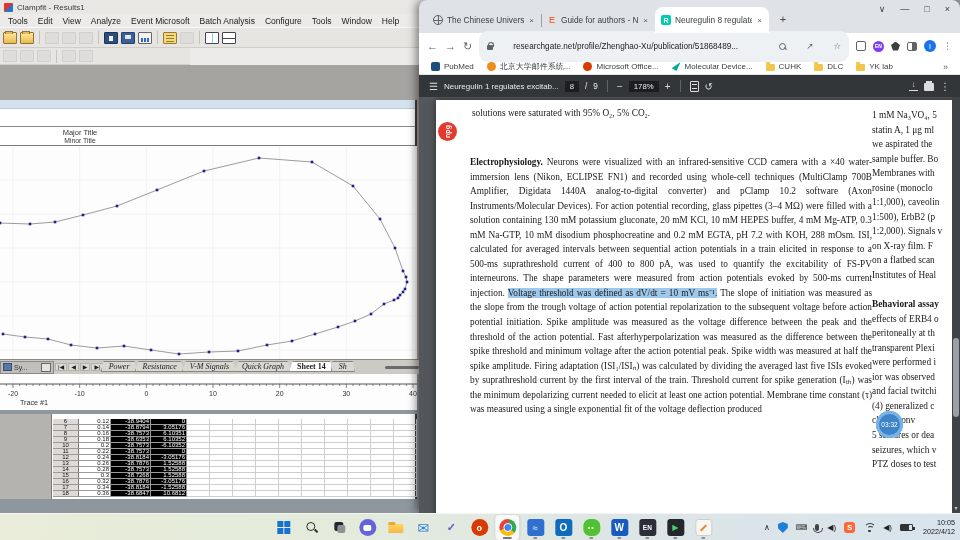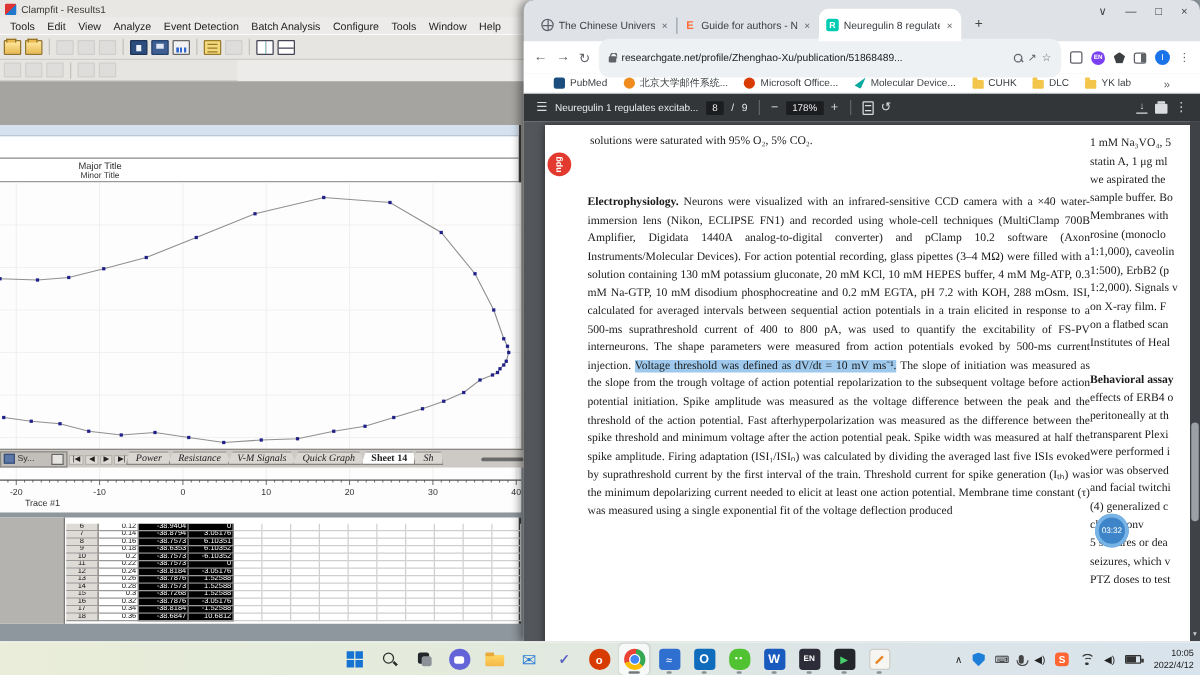--- a/index.html
+++ b/index.html
@@ -74,36 +74,36 @@
   .newtab{width:16px;height:16px;margin:0 0 5px 6px;border-radius:50%;text-align:center;line-height:15px;font-size:11px;color:#444;}
   .fav{width:10px;height:10px;flex:none;display:flex;align-items:center;justify-content:center;font-size:7px;border-radius:2px;}
   .fav-globe{border:1px solid #5f6368;border-radius:50%;position:relative;}
   .fav-globe::before{content:"";position:absolute;left:0;right:0;top:50%;height:1px;background:#5f6368;}
   .fav-globe::after{content:"";position:absolute;left:50%;top:0;bottom:0;width:1px;background:#5f6368;}
   .fav-elsevier{color:#ff6c37;font-weight:bold;font-size:9px;}
   .fav-researchgate{background:#00ccb3;color:#fff;font-weight:bold;}
   #win-controls{position:absolute;right:10px;top:4px;display:flex;gap:15px;font-size:9px;color:#3c4043;align-items:center;}
   #toolbar{height:26px;background:#fff;display:flex;align-items:center;gap:7px;padding:0 8px;}
   .navg{font-size:11px;color:#5f6368;}
-  #omnibox{flex:1;height:31px;background:#eef1f4;border-radius:9px;display:flex;align-items:center;gap:4px;padding:0 8px;font-size:8.2px;color:#202124;min-width:0;}
+  #omnibox{flex:1;height:31px;background:#eef1f4;border-radius:9px;display:flex;align-items:center;gap:20px;padding:0 8px;font-size:8.2px;color:#202124;min-width:0;}
   #omni-url{flex:1;white-space:nowrap;overflow:hidden;}
   .lock{width:6px;height:5px;background:#5f6368;border-radius:1px;position:relative;margin-top:2px;flex:none;}
   .lock::before{content:"";position:absolute;left:1px;top:-3px;width:4px;height:4px;border:1px solid #5f6368;border-bottom:none;border-radius:3px 3px 0 0;}
   .mag{width:7px;height:7px;position:relative;flex:none;}
   .mag::before{content:"";position:absolute;left:0;top:0;width:5px;height:5px;border:1px solid #5f6368;border-radius:50%;}
   .mag::after{content:"";position:absolute;left:5px;top:5px;width:3px;height:1px;background:#5f6368;transform:rotate(45deg);}
   .ob-ic{font-size:8.5px;color:#5f6368;flex:none;}
   #ext-row{display:flex;align-items:center;gap:7px;}
   .x-ext{width:10px;height:10px;border:1px solid #5f6368;border-radius:2px;background:#fff;}
   .x-en{width:11px;height:11px;border-radius:50%;background:#7b3ff2;color:#fff;font-size:5px;font-weight:bold;display:flex;align-items:center;justify-content:center;}
   .x-pin{width:9px;height:9px;background:#3c4043;border-radius:2px;clip-path:polygon(50% 0,100% 38%,78% 100%,22% 100%,0 38%);}
   .x-side{width:10px;height:9px;border:1px solid #5f6368;border-radius:2px;background:linear-gradient(90deg,#fff 0 55%,#5f6368 55%);}
   .x-avatar{width:12px;height:12px;border-radius:50%;background:#1a73e8;color:#fff;font-size:7px;display:flex;align-items:center;justify-content:center;}
   .dots{font-size:9px;color:#5f6368;}
-  #bookmarks{height:16px;background:#fff;border-bottom:1px solid #e1e3e6;display:flex;align-items:center;gap:13px;padding:0 24px;font-size:8px;color:#3c4043;}
+  #bookmarks{height:16px;background:#fff;border-bottom:1px solid #e1e3e6;display:flex;align-items:center;gap:13px;padding:0 12px;font-size:8px;color:#3c4043;}
   .bm{display:flex;align-items:center;gap:4px;white-space:nowrap;}
   .bmi{width:9px;height:9px;border-radius:2px;flex:none;}
   .bmi-pubmed{background:#1b4e7e;}
   .bmi-pku-mail{background:#f08c1e;border-radius:50%;}
   .bmi-office{background:#d83b01;border-radius:50%;}
   .bmi-molecular-devices{background:#0aa9a0;clip-path:polygon(0 70%,100% 0,55% 100%);}
   .bmi-folder{background:#f3c64b;border-radius:1px;position:relative;height:7px;margin-top:1px;}
   .bmi-folder::before{content:"";position:absolute;top:-2px;left:0;width:4px;height:2px;background:#f3c64b;border-radius:1px 1px 0 0;}
   #bm-more{margin-left:auto;color:#5f6368;font-size:9px;}
   #pdfbar{height:22px;background:#323639;color:#e8eaed;display:flex;align-items:center;gap:6px;padding:0 10px;font-size:8.2px;}
@@ -189,21 +189,21 @@
 <div id="clampfit">
   <div class="cf-titlebar">
     <span class="cf-appicon"></span>
     <span>Clampfit - Results1</span>
   </div>
   <div class="cf-menubar" id="cf-menus">
       <div class="cf-menu">Tools</div>
       <div class="cf-menu">Edit</div>
       <div class="cf-menu">View</div>
       <div class="cf-menu">Analyze</div>
-      <div class="cf-menu">Event Detection</div>
+      <div class="cf-menu">Event Microsoft</div>
       <div class="cf-menu">Batch Analysis</div>
       <div class="cf-menu">Configure</div>
       <div class="cf-menu">Tools</div>
       <div class="cf-menu">Window</div>
       <div class="cf-menu">Help</div>
     </div>
   <div class="cf-tb cf-tb1" id="cf-tb1">
       <div class="tile folder"></div>
       <div class="tile folder"></div>
       <span class="tsep"></span>

